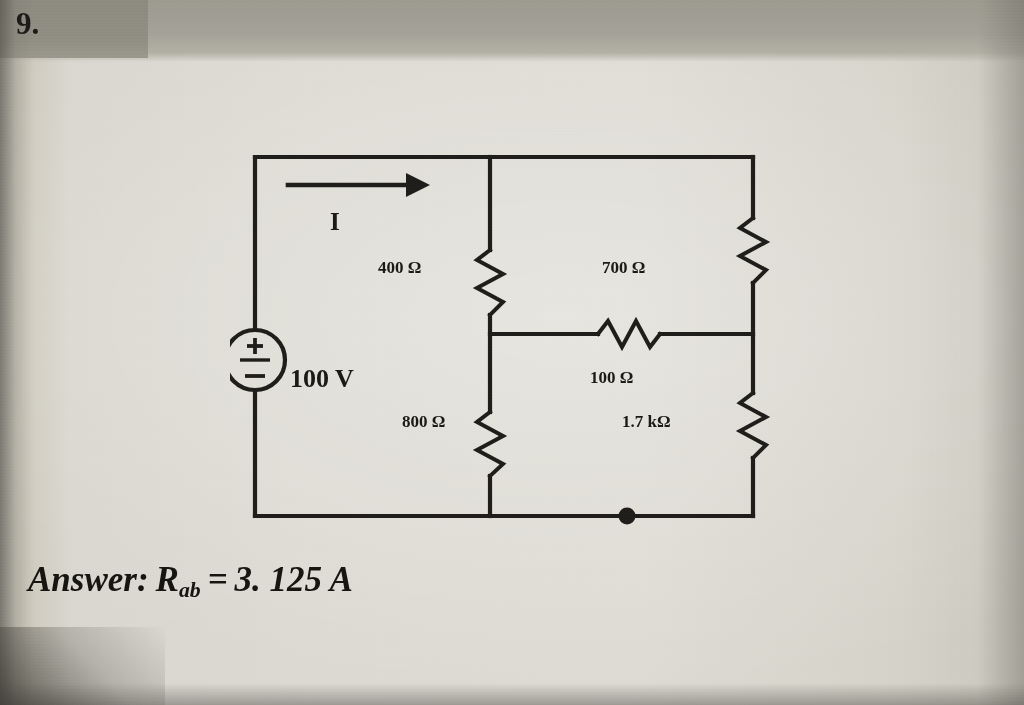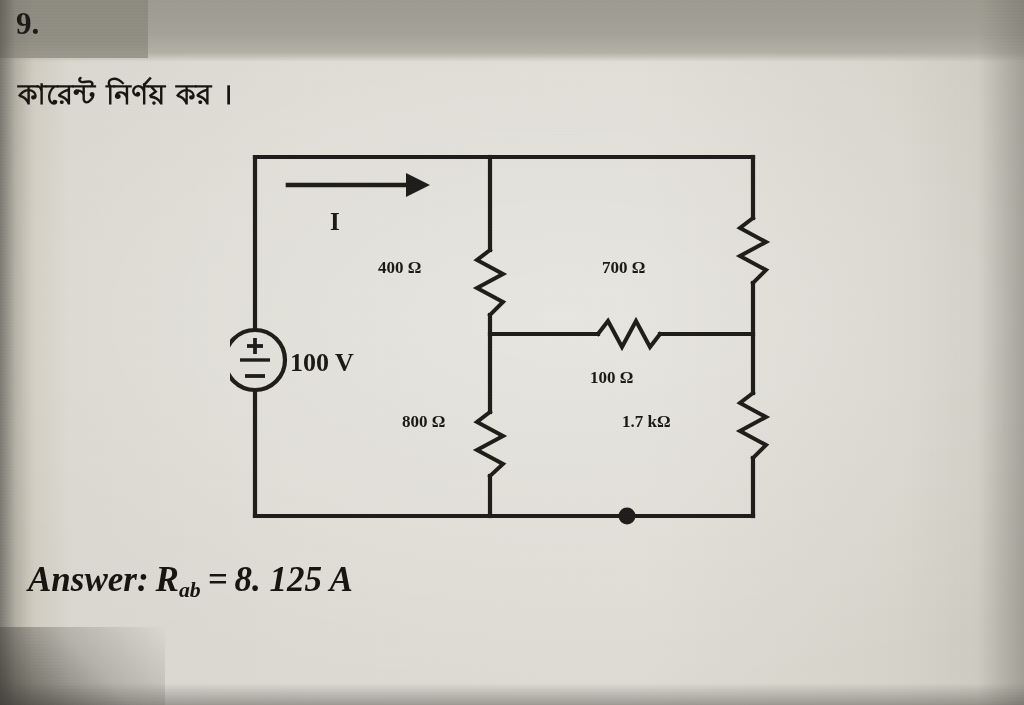--- a/index.html
+++ b/index.html
@@ -142,38 +142,37 @@
     font-weight: bold;
     font-size: 17px;
     color: #1a1916;
     white-space: nowrap;
   }
   .lbl-400 { left: 148px; top: 118px; }
   .lbl-800 { left: 148px; top: 272px; margin-left: 24px; }
   .lbl-700 { left: 372px; top: 118px; }
   .lbl-200 { left: 360px; top: 228px; }
   .lbl-17k { left: 392px; top: 272px; }
-  .lbl-100v { left: 60px; top: 208px; font-size: 26px; }
+  .lbl-100v { left: 60px; top: 224px; font-size: 26px; }
   .lbl-I    { left: 100px; top: 68px; font-size: 25px; }
 </style>
 </head>
 <body>
 
 <div id="page">
 
   <div id="top-shadow"></div>
   <div id="num-patch"></div>
   <div id="left-shadow"></div>
   <div id="right-shadow"></div>
   <div id="bottom-shadow"></div>
   <div id="bl-shadow"></div>
 
   <div class="qnum">9.</div>
 
-  <div class="bengali-line">কারেন্ট নির্ণয় কর ।</div>
 
   <div id="circuit">
     <svg width="570" height="400" viewBox="0 0 570 400" xmlns="http://www.w3.org/2000/svg">
       <g fill="none" stroke="#1e1d1a" stroke-width="4.2" stroke-linecap="square" stroke-linejoin="miter">
 
         <path d="M 25 17 L 523 17"></path>
 
         <path d="M 25 376 L 523 376"></path>
 
         <path d="M 25 17 L 25 190"></path>
@@ -221,16 +220,16 @@
 
     <div class="lbl lbl-400">400 Ω</div>
     <div class="lbl lbl-800">800 Ω</div>
     <div class="lbl lbl-700">700 Ω</div>
     <div class="lbl lbl-200">100 Ω</div>
     <div class="lbl lbl-17k">1.7 kΩ</div>
     <div class="lbl lbl-100v">100 V</div>
     <div class="lbl lbl-I">I</div>
   </div>
 
-  <div class="answer-line"><span>Answer:</span><span class="sp"></span><span class="rsym">R</span><sub>ab</sub><span class="sp"></span><span>=</span><span class="sp"></span><span>8. 125 A</span></div>
+  <div class="answer-line"><span>Answer:</span><span class="sp"></span><span class="rsym">R</span><sub>ab</sub><span class="sp"></span><span>=</span><span class="sp"></span><span>3. 125 A</span></div>
 
   <div id="grain"></div>
 </div>
 
 </body></html>

